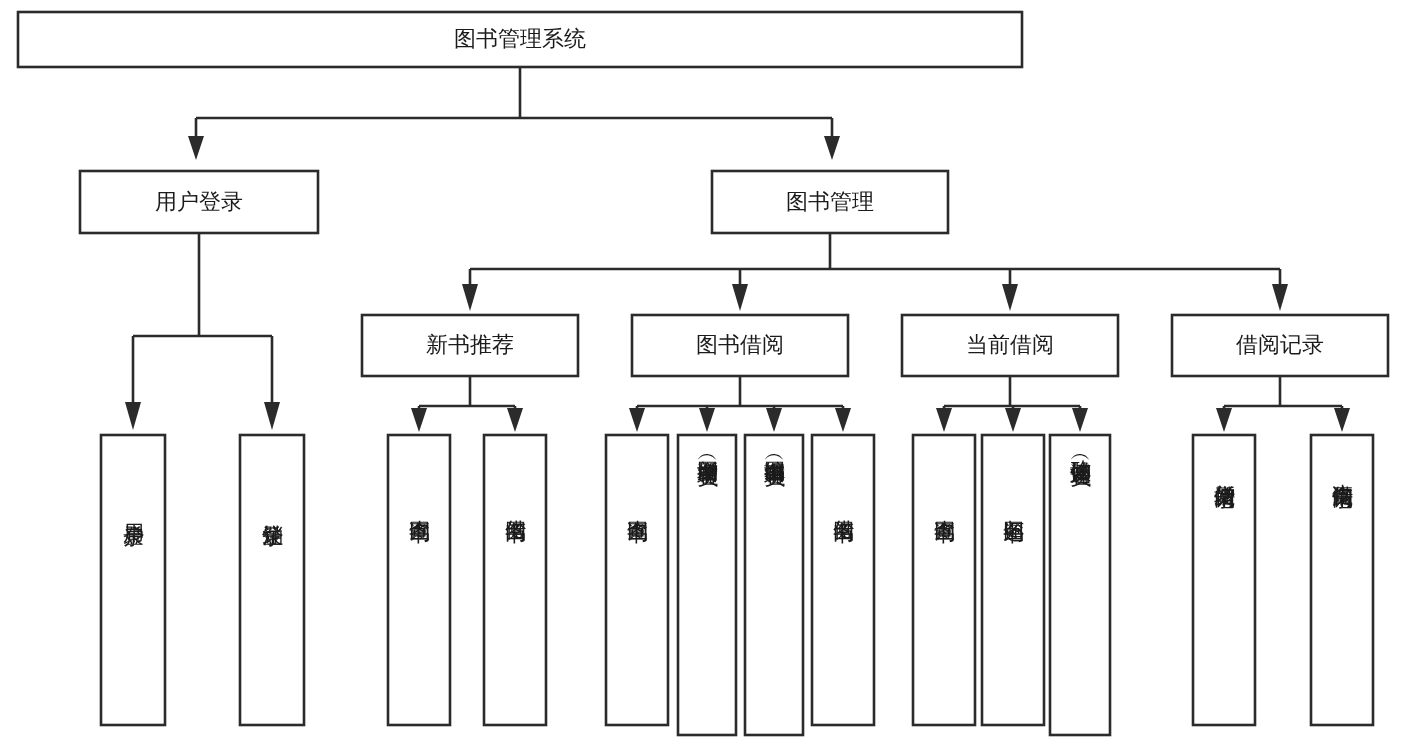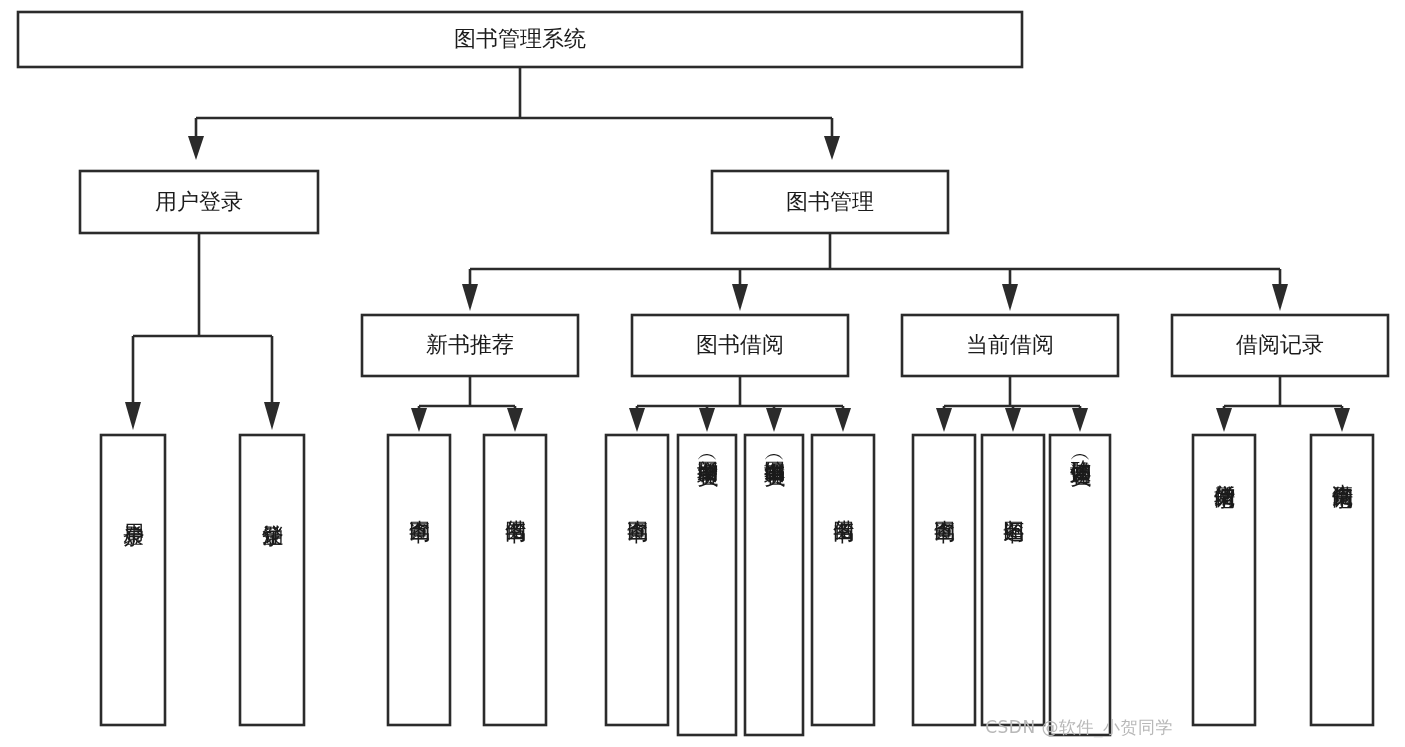--- a/index.html
+++ b/index.html
@@ -12,20 +12,21 @@
     font-family: "DejaVu Sans", "Liberation Sans", sans-serif;
     width: 1405px;
     height: 747px;
     overflow: hidden;
   }
   #diagram-root {
     position: relative;
     width: 1189px;
     height: 747px;
     background: #ffffff;
+    padding-left: 12px;
   }
   svg#tree-svg {
     position: absolute;
     top: 0;
     left: 0;
     width: 1405px;
     height: 747px;
     display: block;
   }
   .node-box {
@@ -256,15 +257,14 @@
   </div>
 
   <div class="node-label-v-wrap" style="left:1193px; top:435px; width:62px; height:290px; padding-top:32px;">
     <span class="node-label-v">新增借阅记录</span>
   </div>
 
   <div class="node-label-v-wrap" style="left:1311px; top:435px; width:62px; height:290px; padding-top:32px;">
     <span class="node-label-v">查询借阅记录</span>
   </div>
 
-  <div class="watermark">CSDN @软件_小贺同学</div>
 
 </div>
 
 </body></html>

